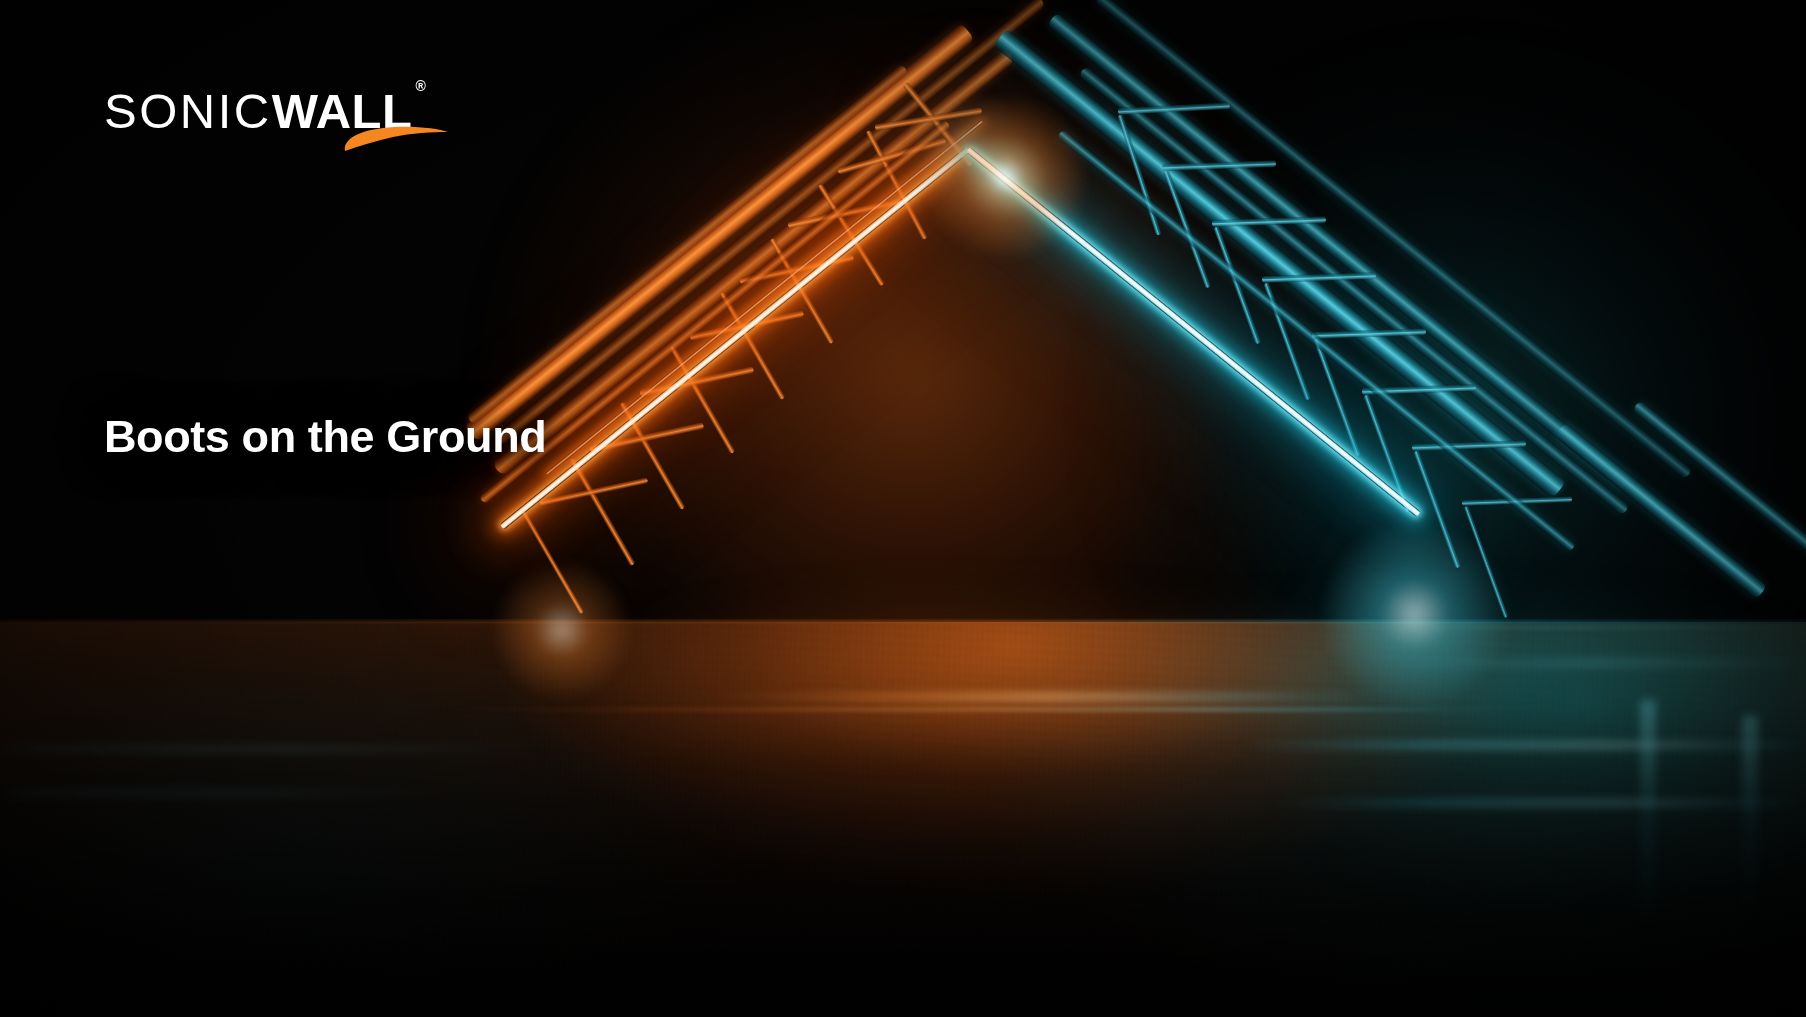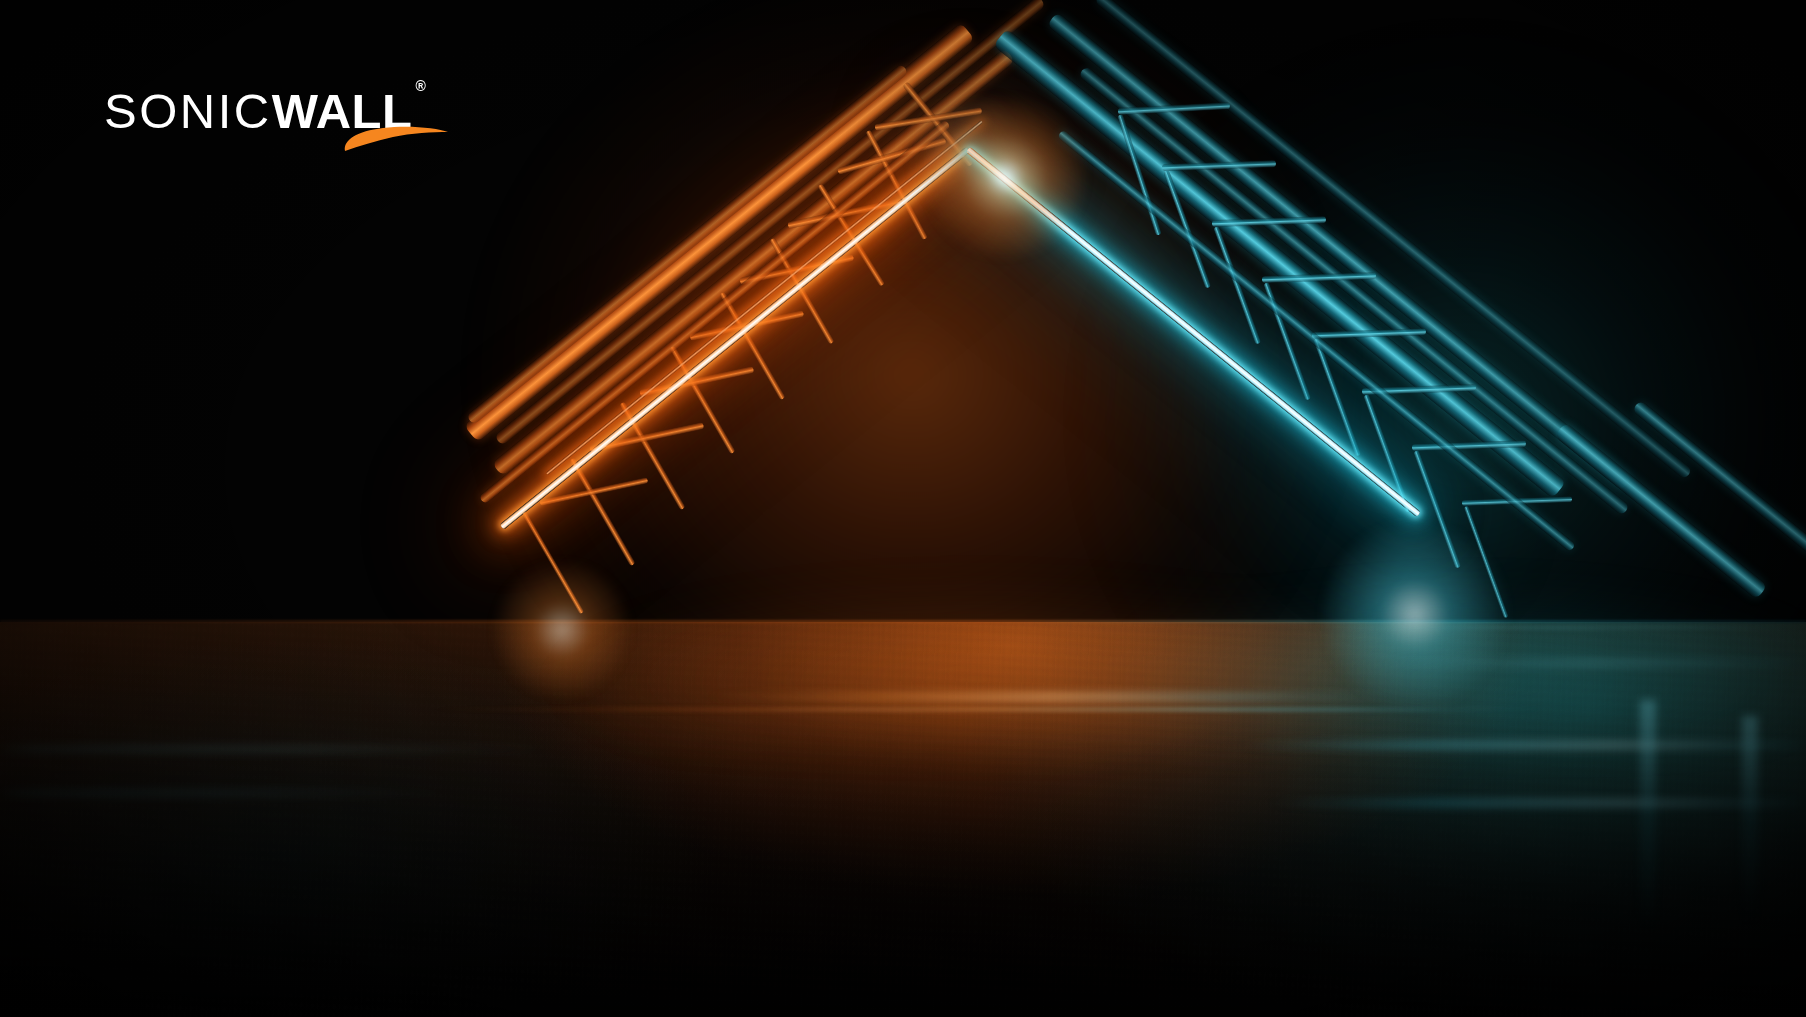--- a/index.html
+++ b/index.html
@@ -310,16 +310,17 @@
     <div class="logo">
       <div class="logo-type">
         <span class="logo-thin">SONIC</span><span class="logo-bold">WALL</span><span class="logo-reg">®</span>
         <svg class="swoosh" viewBox="0 0 108 28" xmlns="http://www.w3.org/2000/svg">
           <path d="M4 27 C2 16, 16 7, 42 4 C68 1, 96 4, 107 8 C92 8, 70 9, 52 13 C34 17, 18 22, 4 27 Z" fill="#F6861F"></path>
         </svg>
       </div>
     </div>
 
     <h1 class="headline">
+      <span class="ln">Boots on the Ground</span>
     </h1>
 
   </div>
 </div>
 
 </body></html>

